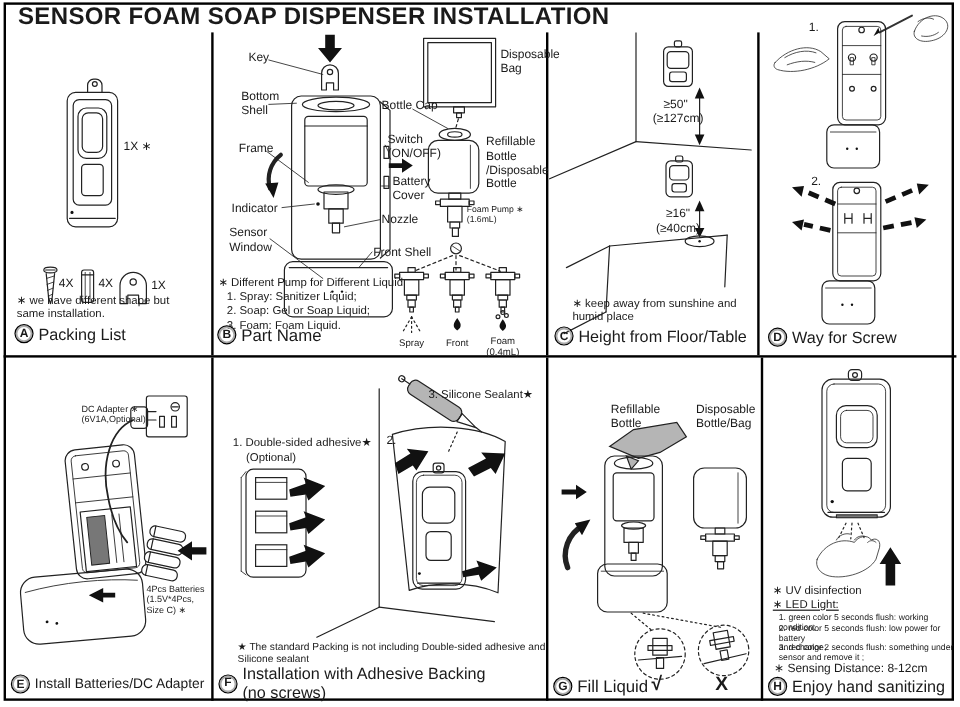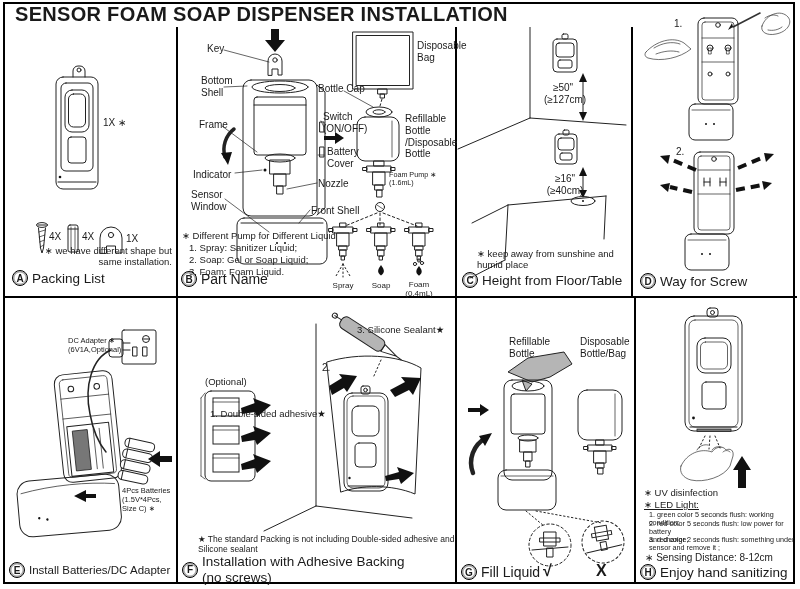--- a/index.html
+++ b/index.html
@@ -42,21 +42,21 @@
   <div class="main-title">SENSOR FOAM SOAP DISPENSER INSTALLATION</div>
 
   <div class="vdiv" style="left:176px;top:27px;width:1.5px;height:269px;"></div>
   <div class="vdiv" style="left:455px;top:27px;width:1.5px;height:269px;"></div>
   <div class="vdiv" style="left:631px;top:27px;width:1.5px;height:269px;"></div>
   <div class="hdiv" style="left:3px;top:296px;width:794px;height:2px;"></div>
   <div class="vdiv" style="left:176px;top:298px;width:1.5px;height:286px;"></div>
   <div class="vdiv" style="left:455px;top:298px;width:1.5px;height:286px;"></div>
   <div class="vdiv" style="left:634px;top:298px;width:1.5px;height:286px;"></div>
 
-  <div class="panel" style="left:4px;top:27px;width:168px;height:269px;text-align:right;">
+  <div class="panel" style="left:4px;top:27px;width:168px;height:269px;">
     <svg class="art" width="172" height="269" viewBox="0 0 172 269">
       <g>
         <path class="s" d="M69,50 v-6 a5,5 0 0 1 5,-5 h2 a5,5 0 0 1 5,5 v6"></path>
         <circle class="s" cx="75" cy="43" r="2"></circle>
         <rect class="s" x="52" y="50" width="42" height="112" rx="7"></rect>
         <rect class="s" x="57" y="56" width="32" height="88" rx="5"></rect>
         <rect class="s" x="61" y="63" width="24" height="42" rx="7"></rect>
         <rect class="s" x="64.5" y="67" width="17" height="33" rx="5"></rect>
         <rect class="s" x="64" y="110" width="18" height="26" rx="3"></rect>
         <circle class="k" cx="56" cy="150" r="1.3"></circle>
@@ -228,21 +228,21 @@
 Bottle
 /Disposable
 Bottle</div>
     <div class="lbl f7" style="left:212px;top:144px;">Foam Pump ∗
 (1.6mL)</div>
     <div class="lbl f95" style="left:5px;top:203px;">∗ Different Pump for Different Liquid</div>
     <div class="lbl f95" style="left:12px;top:215px;">1. Spray: Sanitizer Liquid;</div>
     <div class="lbl f95" style="left:12px;top:227px;">2. Soap: Gel or Soap Liquid;</div>
     <div class="lbl f95" style="left:12px;top:239px;">3. Foam: Foam Liquid.</div>
     <div class="lbl f8 ctr" style="left:152px;top:254px;width:28px;">Spray</div>
-    <div class="lbl f8 ctr" style="left:190px;top:254px;width:28px;">Soap</div>
+    <div class="lbl f8 ctr" style="left:190px;top:254px;width:28px;">Front</div>
     <div class="lbl f8 ctr" style="left:227px;top:253px;width:30px;">Foam
 (0.4mL)</div>
     <div class="ttl" style="left:4px;top:244px;font-size:14px;">
       <span class="letter">B</span>
       <span>Part Name</span>
     </div>
   </div>
 
   <div class="panel" style="left:456px;top:27px;width:175px;height:269px;">
     <svg class="art" width="175" height="269" viewBox="0 0 175 269">
@@ -460,21 +460,21 @@
         <rect class="s" x="178" y="145" width="21" height="24" rx="4"></rect>
         <circle class="k" cx="172.5" cy="180" r="1.2"></circle>
         <line class="s" x1="171" y1="188" x2="206" y2="188"></line>
       </g>
       <g>
         <polygon class="k" points="152,88 165,80 162,76 180,78 170,94 167,90 155,97"></polygon>
         <polygon class="k" points="213,92 228,84 224,79 244,80 236,97 232,92 218,99"></polygon>
         <polygon class="k" points="208,178 222,174 220,169 237,175 224,186 222,181 209,183"></polygon>
       </g>
     </svg>
-    <div class="lbl f95" style="left:33px;top:66px;margin-top:44px;">1. Double-sided adhesive★</div>
+    <div class="lbl f95" style="left:17px;top:66px;">1. Double-sided adhesive★</div>
     <div class="lbl f95" style="left:28px;top:78px;">(Optional)</div>
     <div class="lbl f10" style="left:145px;top:64px;">2.</div>
     <div class="lbl f95" style="left:180px;top:26px;">3. Silicone Sealant★</div>
     <div class="lbl f85" style="left:21px;top:236px;">★ The standard Packing is not including Double-sided adhesive and
 Silicone sealant</div>
     <div class="ttl" style="left:5px;top:256px;font-size:13.5px;line-height:1.2;">
       <span class="letter">F</span>
       <span>Installation with Adhesive Backing
 (no screws)</span>
     </div>

